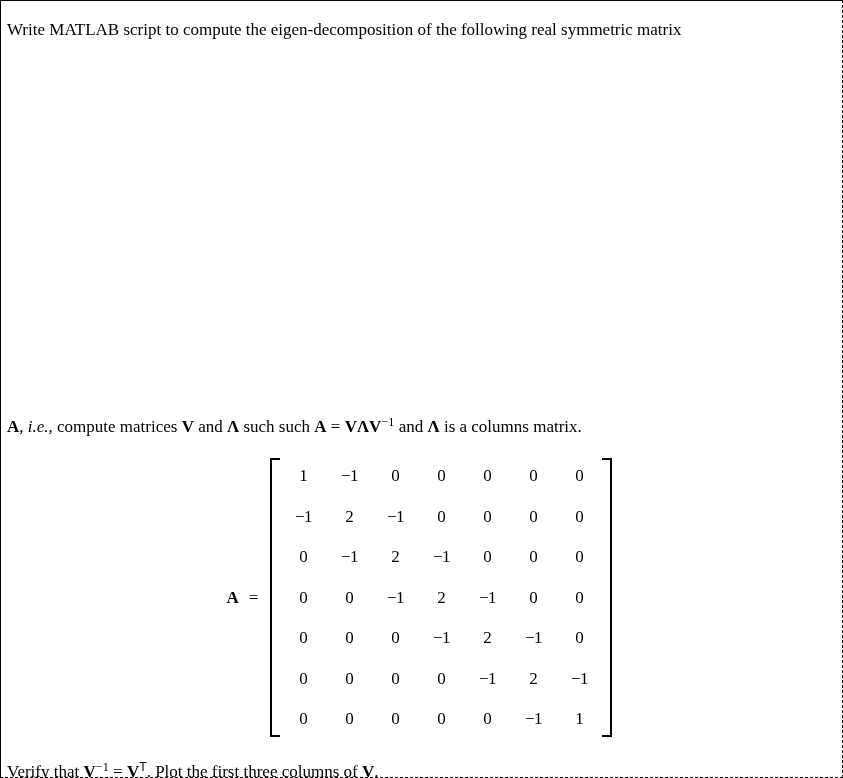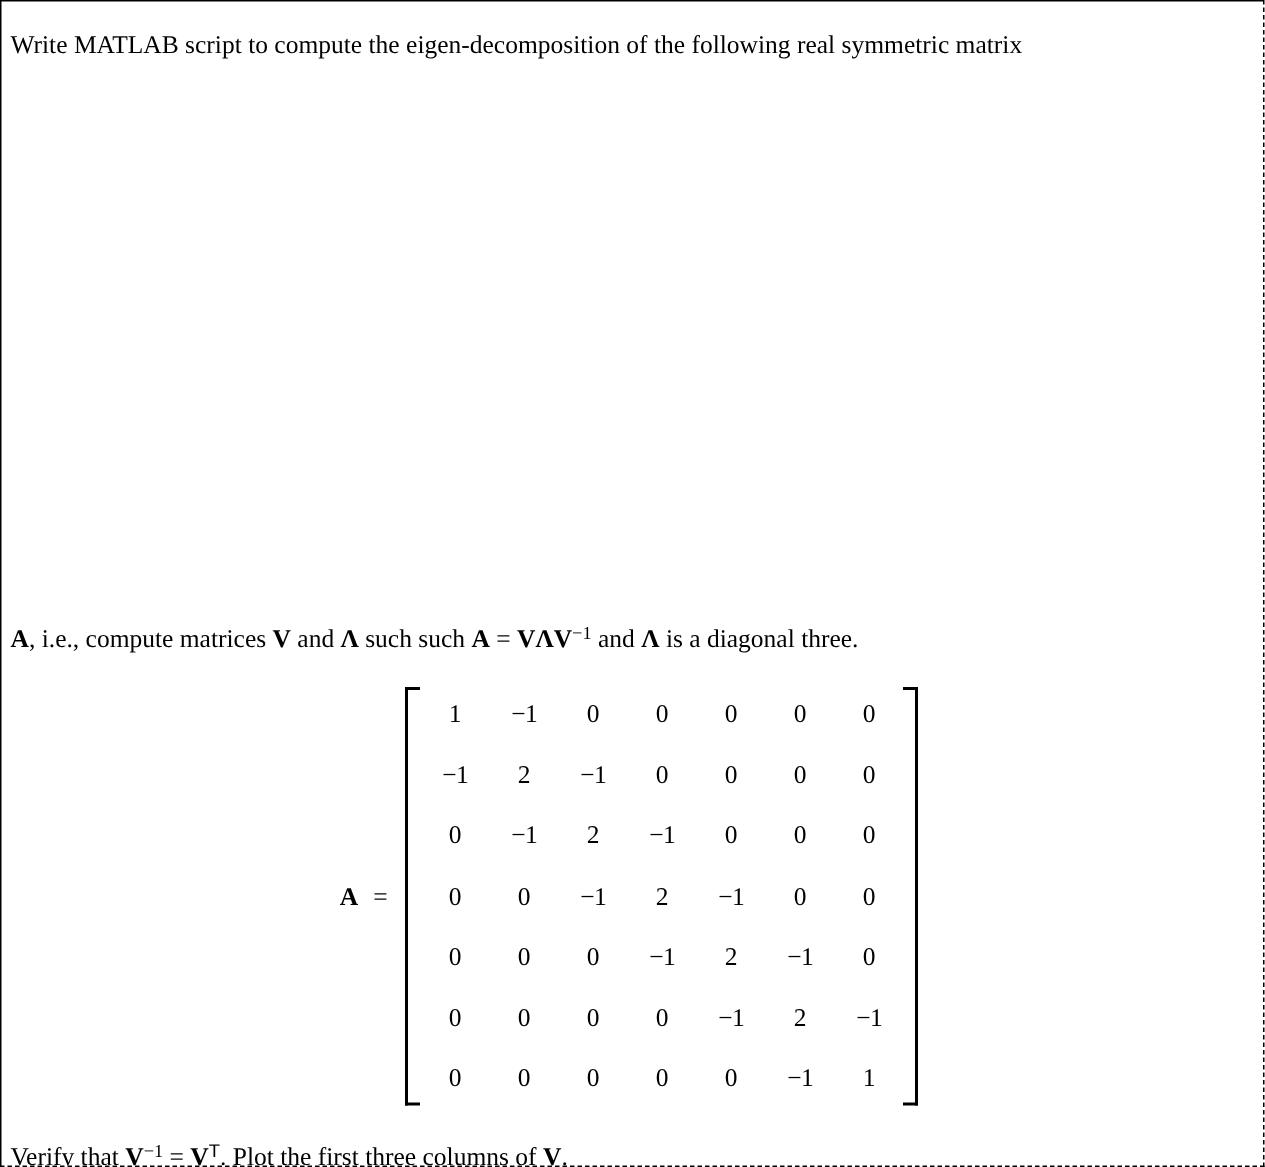--- a/index.html
+++ b/index.html
@@ -30,20 +30,21 @@
       height: 373px;
     }
     .para2 {
       line-height: 1.3;
       margin-bottom: 18px;
     }
     .bold {
       font-weight: bold;
     }
     .italic {
+      font-style: italic;
     }
     .math-sup {
       font-size: 0.72em;
       vertical-align: super;
       position: relative;
       top: 0.05em;
     }
     .matrix-block {
       display: flex;
       align-items: center;
@@ -122,21 +123,21 @@
   </style>
 </head>
 <body>
 
 <div class="content">
   <p class="para1">Write MATLAB script to compute the eigen-decomposition of the following real symmetric matrix</p>
 
   <div class="gap"></div>
 
   <p class="para2">
-    <span class="bold">A</span><span>, </span><span class="italic">i.e.</span><span>, compute matrices </span><span class="bold">V</span><span> and </span><span class="bold">Λ</span><span> such such </span><span class="bold">A</span><span> = </span><span class="bold">VΛV</span><span class="math-sup">−1</span><span> and </span><span class="bold">Λ</span><span> is a diagonal three.</span>
+    <span class="bold">A</span><span>, </span><span class="italic">i.e.</span><span>, compute matrices </span><span class="bold">V</span><span> and </span><span class="bold">Λ</span><span> such such </span><span class="bold">A</span><span> = </span><span class="bold">VΛV</span><span class="math-sup">−1</span><span> and </span><span class="bold">Λ</span><span> is a columns matrix.</span>
   </p>
 
   <div class="matrix-block">
     <div class="matrix-eq">
       <span class="matrix-lhs">A</span>
       <span class="eq-sign">=</span>
       <div class="matrix-wrap">
         <div class="bracket-left"></div>
         <table class="matrix">
           <tbody>

